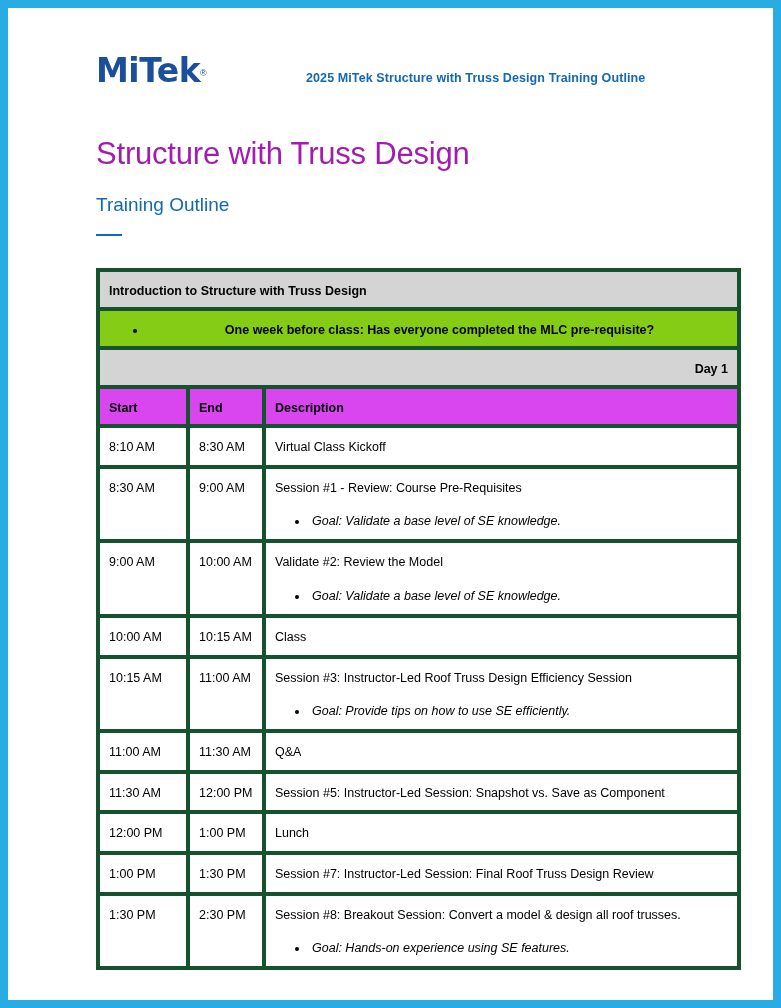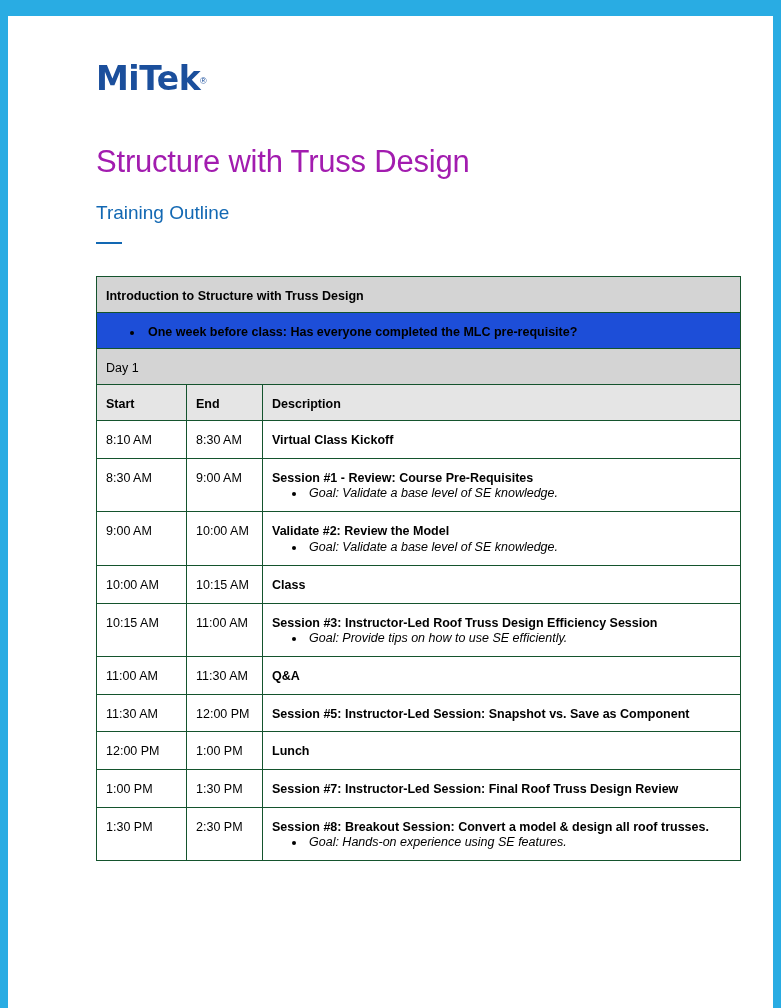--- a/index.html
+++ b/index.html
@@ -9,21 +9,21 @@
   body {
     width: 781px;
     height: 1008px;
     background: #29ace3;
     font-family: "Liberation Sans", sans-serif;
     overflow: hidden;
   }
   .page {
     position: absolute;
     left: 8px;
-    top: 16px;
+    top: 8px;
     width: 765px;
     height: 992px;
     background: #ffffff;
     box-sizing: border-box;
   }
   .content {
     position: absolute;
     left: 88px;
     top: 40px;
     width: 650px;
@@ -87,95 +87,98 @@
   }
 
   
   table.schedule {
     margin-top: 32px;
     width: 645px;
     border-collapse: collapse;
     table-layout: fixed;
   }
   table.schedule td {
-    border: 1px solid #14532d;
+    border: 4px solid #14532d;
     vertical-align: top;
     padding: 12px 9px 9px 9px;
     font-size: 12.5px;
     color: #000000;
   }
   td.shaded {
     background: #d4d4d4;
     font-weight: bold;
   }
   td.intro-title {
     font-weight: bold;
     font-size: 12.5px;
     padding-bottom: 2px;
     border-bottom: none;
   }
   td.intro-bullet {
-    background: #1d4ed8;
+    background: #84cc16;
     font-weight: bold;
     border-top: none;
     padding-top: 2px;
     padding-bottom: 11px;
+    text-align: center;
   }
   td.day-header {
-    font-weight: normal;
+    font-weight: bold;
     padding-top: 10px;
     padding-bottom: 11px;
+    text-align: right;
   }
   td.col-header {
-    background: #e5e5e5;
+    background: #d946ef;
     font-weight: bold;
     padding-top: 10px;
     padding-bottom: 11px;
   }
   .c-start { width: 90px; }
   .c-end   { width: 76px; }
 
   td.time {
     vertical-align: middle;
     padding-left: 9px;
   }
   td.desc { }
 
   ul.goals {
-    margin: 0 0 2px 0;
+    margin: 18px 0 2px 0;
     padding-left: 34px;
     list-style: disc;
   }
   ul.goals li {
     font-style: italic;
     font-size: 12.5px;
     padding-left: 3px;
   }
   ul.bullet-strong {
     margin: 0;
     padding-left: 38px;
     list-style: disc;
   }
   ul.bullet-strong li {
     font-weight: bold;
     font-size: 12.5px;
     padding-left: 4px;
   }
-  .desc-line { line-height: 1.25; font-weight: bold; }
+  .desc-line { line-height: 1.25; }
 </style>
 </head>
 <body>
 
 <div class="page">
   <div class="content">
 
     <div class="header-row">
       <div class="logo">
         <span class="logo-text">MiTek</span><span class="logo-reg">®</span>
       </div>
+      <div class="doc-tag">2025 MiTek Structure with Truss Design Training Outline</div>
     </div>
 
     <div class="title">Structure with Truss Design</div>
     <div class="subtitle">Training Outline</div>
     <div class="rule"></div>
 
     <table class="schedule">
       <colgroup>
         <col class="c-start">
         <col class="c-end">

